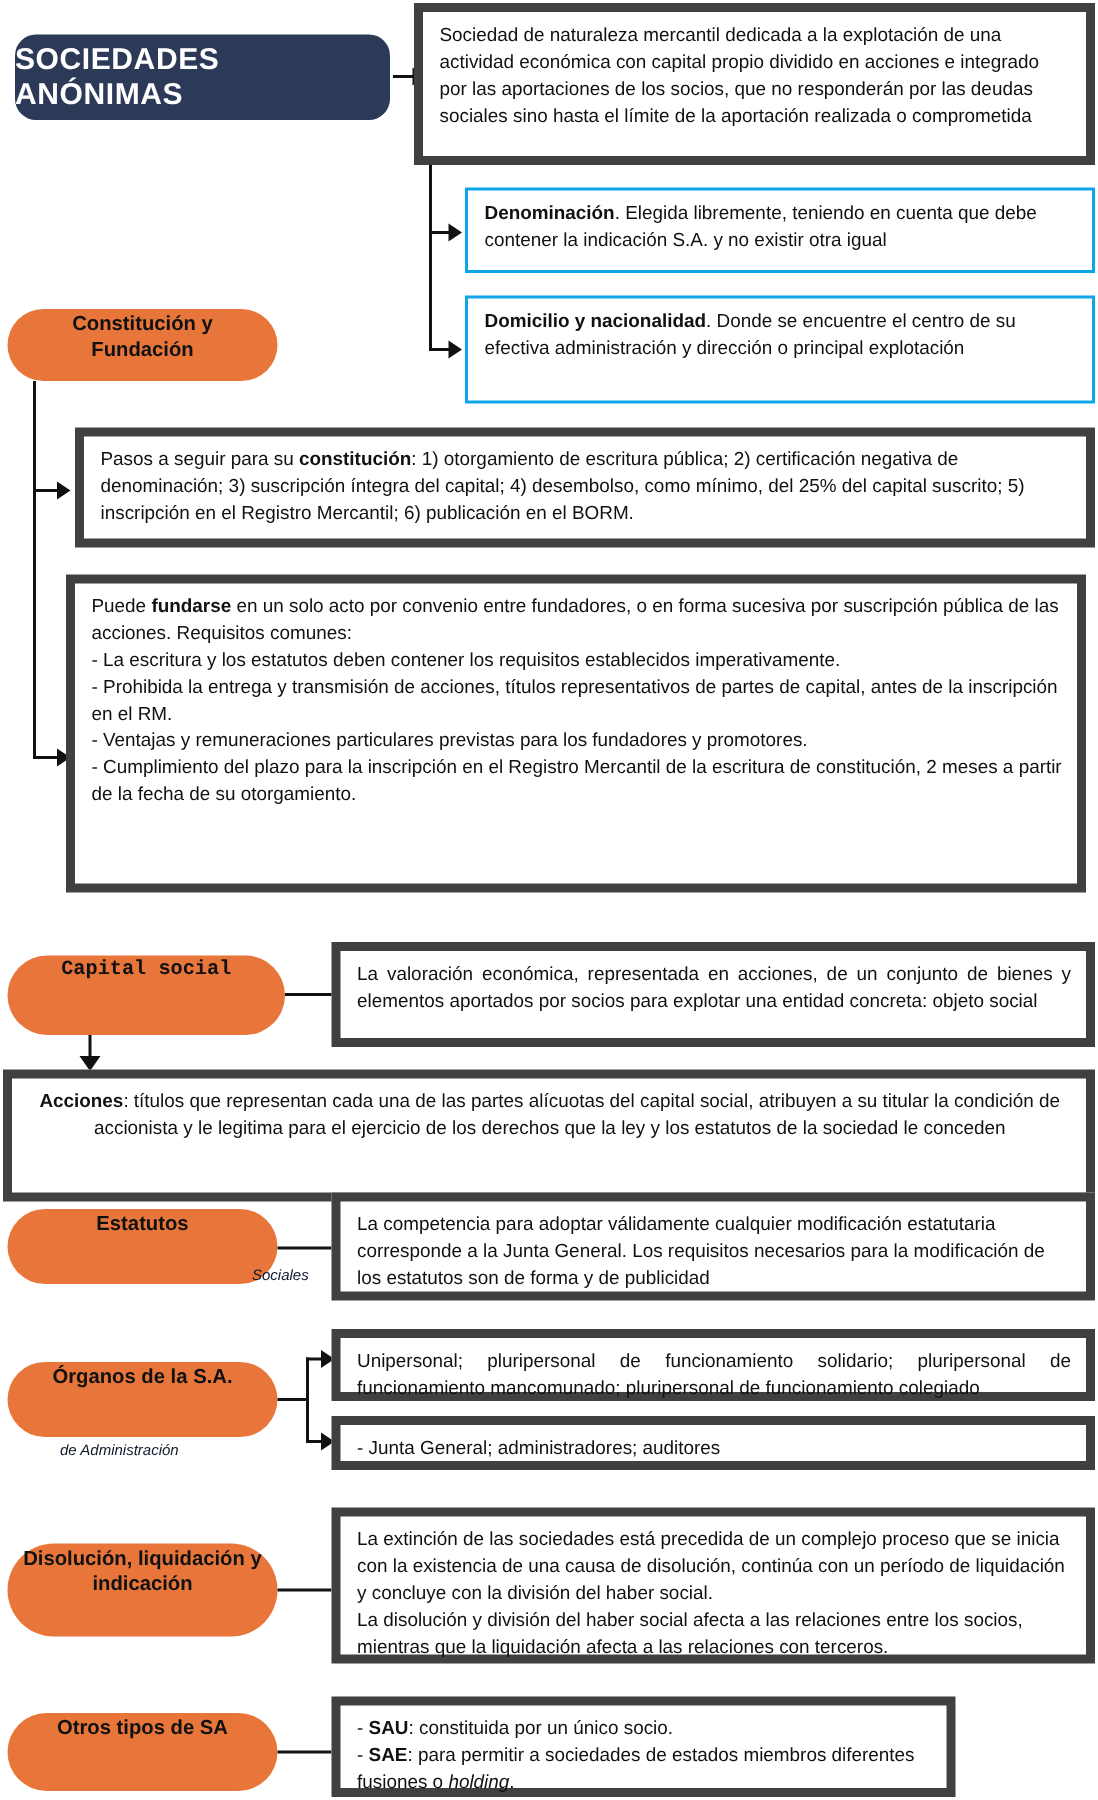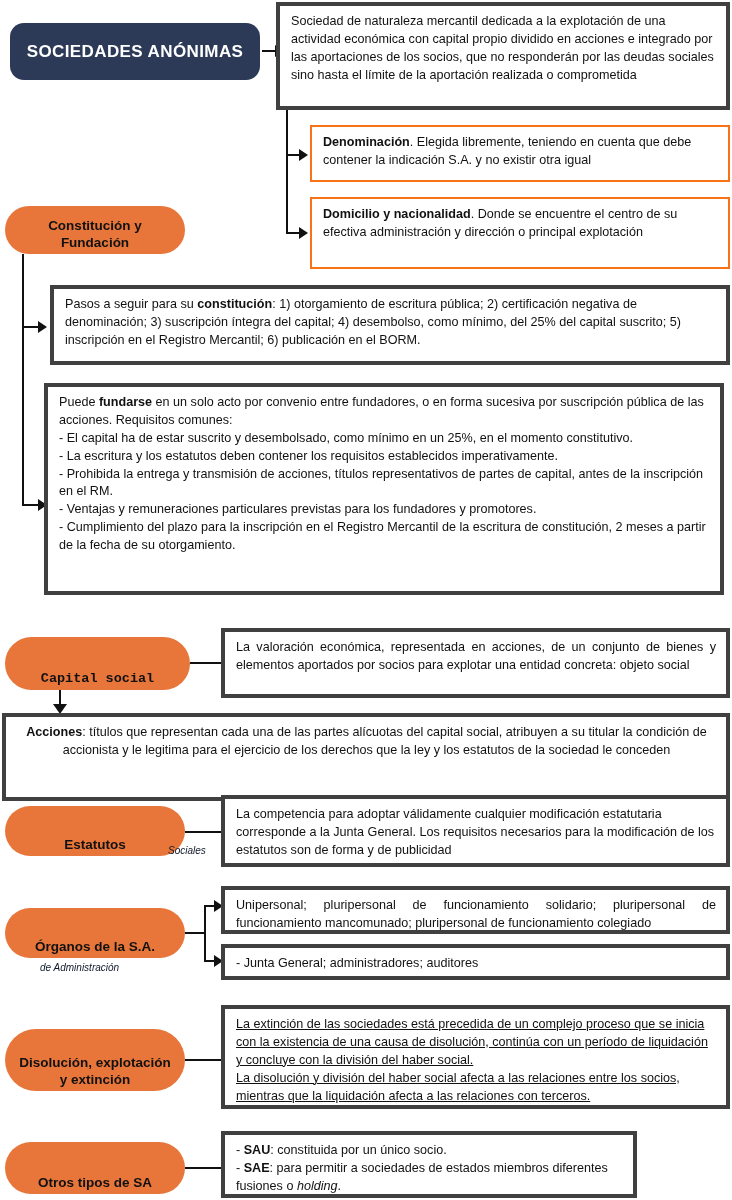--- a/index.html
+++ b/index.html
@@ -25,53 +25,53 @@
     position: absolute;
     box-sizing: border-box;
   }
 
   
   .title-node {
     background: #2c3a58;
     border-radius: 14px;
     color: #ffffff;
     font-weight: bold;
-    font-size: 17px;
+    font-size: 20px;
     letter-spacing: 0.4px;
     display: flex;
     align-items: center;
     justify-content: center;
   }
 
   
   .pill {
     background: #e8763a;
     border-radius: 999px;
     color: #111111;
     font-weight: bold;
     font-size: 13.5px;
     display: flex;
-    align-items: flex-end;
+    align-items: flex-start;
     justify-content: center;
     text-align: center;
     line-height: 1.25;
     padding: 2px 10px;
   }
 
   
   .tbox {
     background: #ffffff;
     box-sizing: border-box;
     font-size: 12.6px;
     line-height: 1.42;
     color: #111111;
     padding: 7px 10px 6px 11px;
   }
-  .tbox.yellow { border: 4px solid #404040; }
-  .tbox.black  { border: 2px solid #f97316; }
+  .tbox.yellow { border: 6px solid #404040; }
+  .tbox.black  { border: 2px solid #0ea5e9; }
   .tbox.center { text-align: center; }
   .tbox.just   { text-align: justify; }
   .tbox b { font-weight: bold; }
   .tbox i { font-style: italic; }
 
   
   .caption {
     position: absolute;
     font-size: 10px;
     color: #0f172a;
@@ -140,21 +140,20 @@
   <div class="arrow-r" style="left:38px; top:321px;"></div>
   <div class="hline ln" style="left:22px; top:504px; width:19px;"></div>
   <div class="arrow-r" style="left:38px; top:499px;"></div>
 
   <div class="node tbox yellow" style="left:50px; top:285px; width:680px; height:80px;">
     <span>Pasos a seguir para su </span><b>constitución</b><span>: 1) otorgamiento de escritura pública; 2) certificación negativa de denominación; 3) suscripción íntegra del capital; 4) desembolso, como mínimo, del 25% del capital suscrito; 5) inscripción en el Registro Mercantil; 6) publicación en el BORM.</span>
   </div>
 
   <div class="node tbox yellow" style="left:44px; top:383px; width:680px; height:212px;">
     <div><span>Puede </span><b>fundarse</b><span> en un solo acto por convenio entre fundadores, o en forma sucesiva por suscripción pública de las acciones. Requisitos comunes:</span></div>
-    <div>- El capital ha de estar suscrito y desembolsado, como mínimo en un 25%, en el momento constitutivo.</div>
     <div>- La escritura y los estatutos deben contener los requisitos establecidos imperativamente.</div>
     <div>- Prohibida la entrega y transmisión de acciones, títulos representativos de partes de capital, antes de la inscripción en el RM.</div>
     <div>- Ventajas y remuneraciones particulares previstas para los fundadores y promotores.</div>
     <div>- Cumplimiento del plazo para la inscripción en el Registro Mercantil de la escritura de constitución, 2 meses a partir de la fecha de su otorgamiento.</div>
   </div>
 
   <div class="node pill" style="left:5px; top:637px; width:185px; height:53px;font-family:Liberation Mono, monospace;">
     <span>Capital social</span>
   </div>
 
@@ -195,25 +194,25 @@
 
   <div class="node tbox yellow just" style="left:221px; top:886px; width:509px; height:48px;">
     <span>Unipersonal; pluripersonal de funcionamiento solidario; pluripersonal de funcionamiento mancomunado; pluripersonal de funcionamiento colegiado</span>
   </div>
 
   <div class="node tbox yellow" style="left:221px; top:944px; width:509px; height:36px;">
     <span>- Junta General; administradores; auditores</span>
   </div>
 
   <div class="node pill" style="left:5px; top:1029px; width:180px; height:62px;">
-    <span>Disolución, explotación y extinción</span>
+    <span>Disolución, liquidación y indicación</span>
   </div>
   <div class="hline ln" style="left:185px; top:1059px; width:36px;"></div>
 
-  <div class="node tbox yellow" style="left:221px; top:1005px; width:509px; height:104px;text-decoration:underline;">
+  <div class="node tbox yellow" style="left:221px; top:1005px; width:509px; height:104px;">
     <div>La extinción de las sociedades está precedida de un complejo proceso que se inicia con la existencia de una causa de disolución, continúa con un período de liquidación y concluye con la división del haber social.</div>
     <div>La disolución y división del haber social afecta a las relaciones entre los socios, mientras que la liquidación afecta a las relaciones con terceros.</div>
   </div>
 
   <div class="node pill" style="left:5px; top:1142px; width:180px; height:52px;">
     <span>Otros tipos de SA</span>
   </div>
   <div class="hline ln" style="left:185px; top:1167px; width:36px;"></div>
 
   <div class="node tbox yellow" style="left:221px; top:1131px; width:416px; height:67px;">

